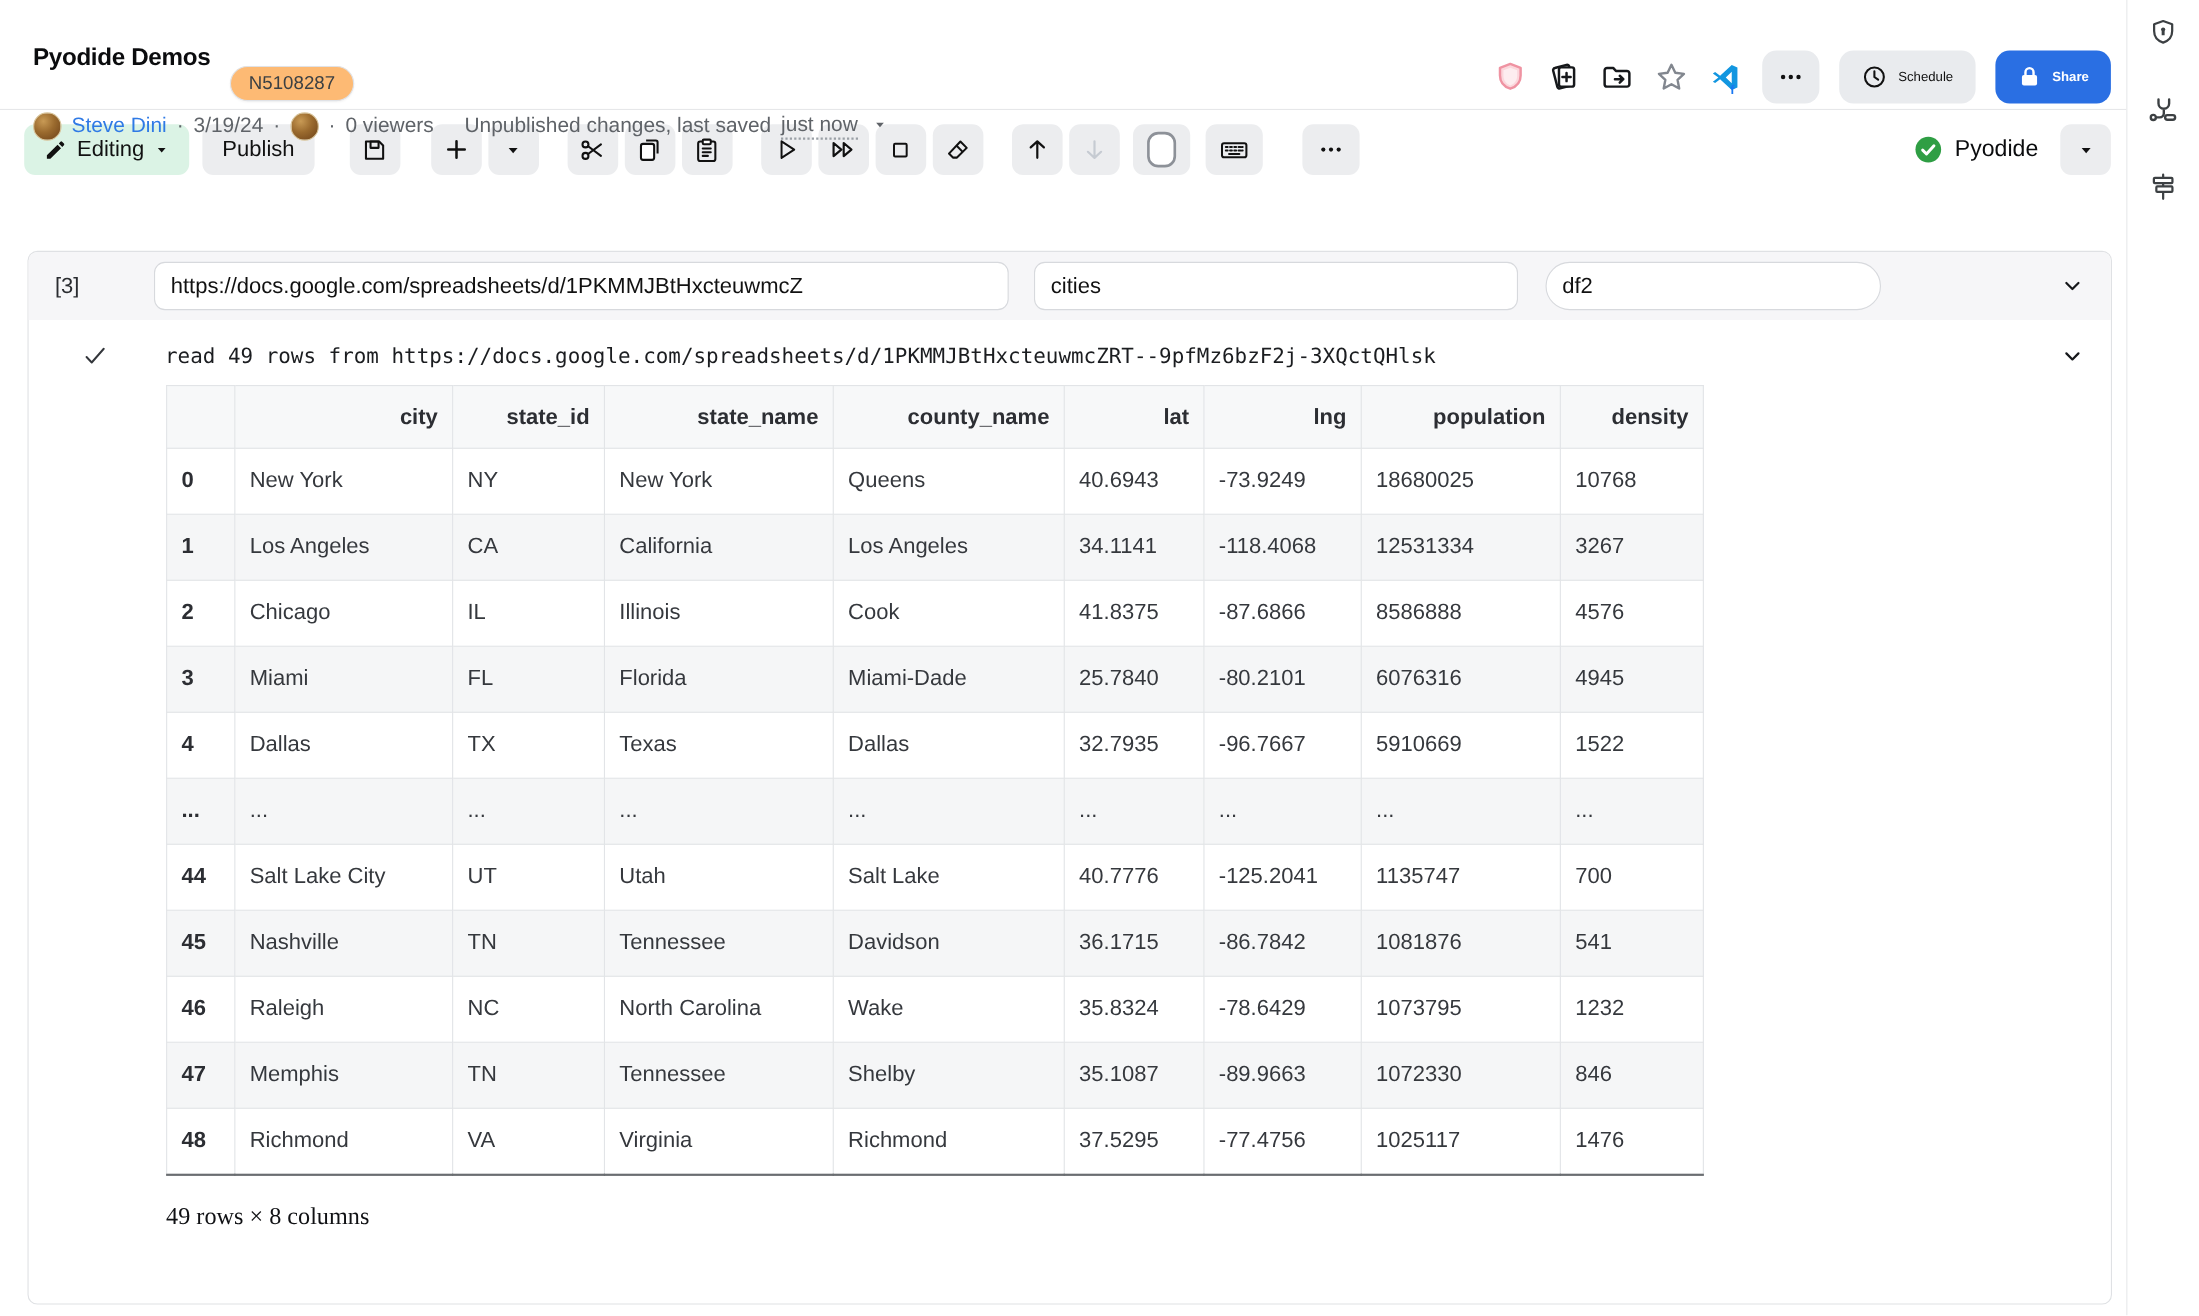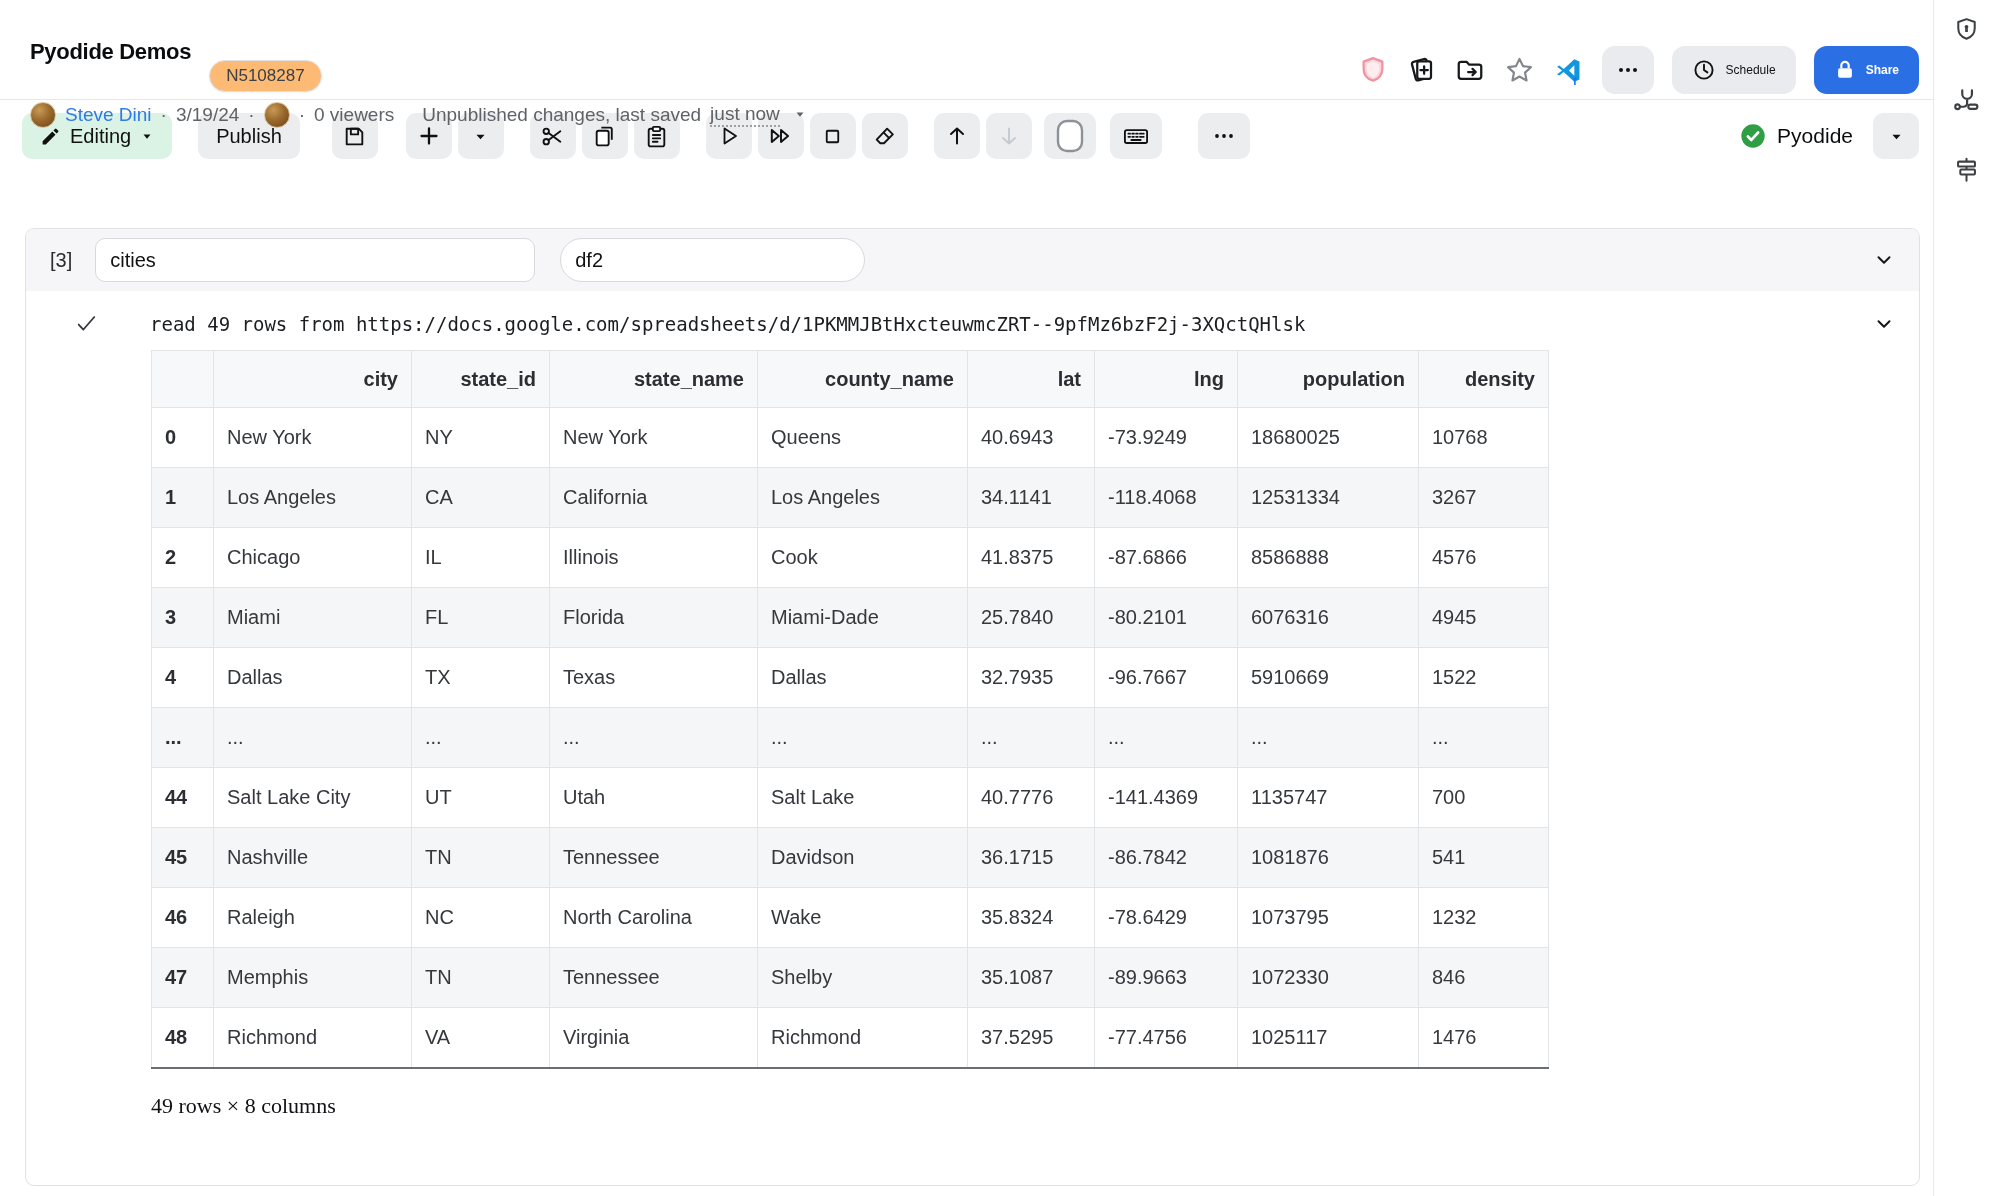--- a/index.html
+++ b/index.html
@@ -147,21 +147,21 @@
         <span style="display:flex">
           <svg width="21" height="21" viewBox="0 0 24 24">
               <path d="M3 17.4V21h3.6L17.7 9.9l-3.6-3.6zM20.7 6.9a1.2 1.2 0 0 0 0-1.7l-1.9-1.9a1.2 1.2 0 0 0-1.7 0l-1.7 1.7 3.6 3.6z" fill="#111"></path>
             </svg>
         </span>
         <span>Editing</span>
         <svg width="14" height="14" viewBox="0 0 24 24">
             <path d="M6 9.5l6 7 6-7z" fill="#111"></path>
           </svg>
       </button>
-      <button class="tbtn wide" style="margin-left:26px">
+      <button class="tbtn wide" style="margin-left:12px">
         <span>Publish</span>
       </button>
 
       <button class="tbtn" style="margin-left:32px">
         <svg width="25" height="25" viewBox="0 0 24 24" fill="none" stroke="#111" stroke-width="1.8" stroke-linejoin="round">
             <path d="M4.5 4.5h11.5l3.5 3.5v11.5H4.5z"></path>
             <rect x="8.5" y="4.5" width="7" height="5.5"></rect>
           </svg>
       </button>
 
@@ -262,20 +262,21 @@
           <svg width="15" height="15" viewBox="0 0 24 24">
               <path d="M5.5 9l6.5 7.5L18.5 9z" fill="#111"></path>
             </svg>
         </button>
       </div>
     </div>
 
     <div class="cell">
       <div class="cell-bar">
         <span class="cell-index">[3]</span>
+        <input class="cell-input" style="width: 777px; margin-left: 68px;" value="https://docs.google.com/spreadsheets/d/1PKMMJBtHxcteuwmcZ">
         <input class="cell-input" style="width: 440px; margin-left: 23px;" value="cities">
         <input class="cell-input" style="width: 305px; margin-left: 25px; border-radius: 22px;" value="df2">
         <button class="chev">
           <svg width="22" height="22" viewBox="0 0 24 24" fill="none" stroke="#16181b" stroke-width="2.2" stroke-linecap="round" stroke-linejoin="round">
               <path d="M6 9l6 6 6-6"></path>
             </svg>
         </button>
       </div>
 
       <div class="out-row">
@@ -385,21 +386,21 @@
                 <td>...</td>
                 <td>...</td>
               </tr>
               <tr>
                 <th>44</th>
                 <td>Salt Lake City</td>
                 <td>UT</td>
                 <td>Utah</td>
                 <td>Salt Lake</td>
                 <td>40.7776</td>
-                <td>-141.4369</td>
+                <td>-125.2041</td>
                 <td>1135747</td>
                 <td>700</td>
               </tr>
               <tr>
                 <th>45</th>
                 <td>Nashville</td>
                 <td>TN</td>
                 <td>Tennessee</td>
                 <td>Davidson</td>
                 <td>36.1715</td>

